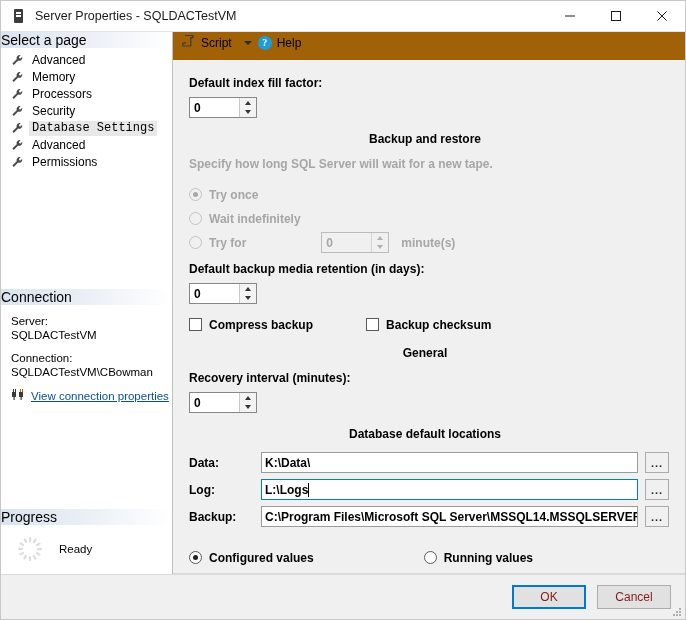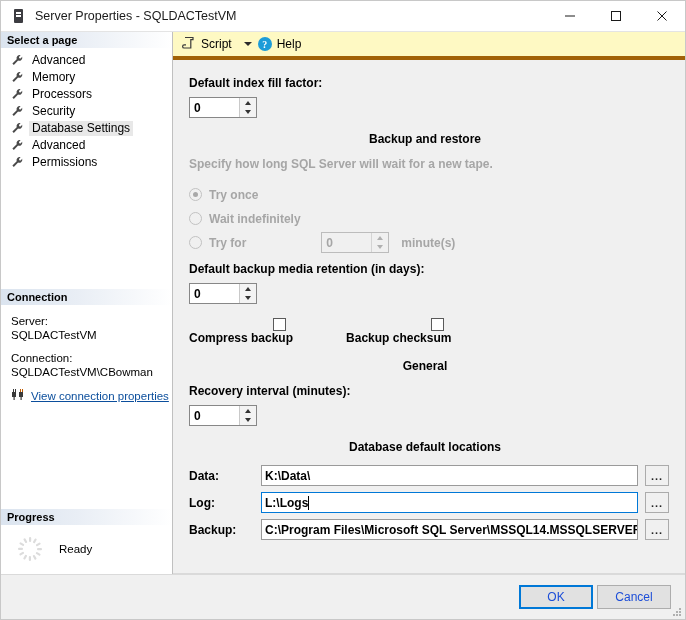--- a/index.html
+++ b/index.html
@@ -64,35 +64,34 @@
   
   .leftpanel {
     width: 172px; flex: 0 0 172px;
     background: #ffffff;
     border-right: 1px solid #c0c0c0;
     display: flex; flex-direction: column;
     font-size: 12px;
   }
   .panel-header {
     height: 17px; line-height: 17px;
-    font-weight: bold; font-size: 11px;
-    padding-left: 6px;
+    font-weight: normal; font-size: 14px;
     background: linear-gradient(to right, #dbe4ef 0%, #e9eef5 45%, #ffffff 100%);
     color: #000;
     border-bottom: 1px solid #ffffff;
   }
   .page-list { padding: 3px 0 0 0; }
   .page-item {
     height: 16px; display: flex; align-items: center;
     padding-left: 10px; margin-bottom: 1px;
   }
   .page-item .label {
     font-size: 12px; color: #000; padding: 0 3px; line-height: 15px;
   }
-  .page-item.selected .label { background: #e8e8e8; }
+  .page-item.selected .label { background: #e8e8e8; font-family: Liberation Mono, monospace; }
   .wrench {
     width: 14px; flex: 0 0 14px; height: 12px;
     margin-right: 4px; position: relative;
   }
   .wrench svg { display: block; }
 
   .conn-block { padding: 8px 0 0 10px; font-size: 11.5px; line-height: 14px; }
   .conn-block .grp { margin-bottom: 9px; }
   .conn-link-row { display: flex; align-items: center; margin-top: 2px; }
   .plug-icon { width: 16px; flex: 0 0 16px; margin-right: 4px; }
@@ -108,22 +107,22 @@
 
   
   .rightpanel {
     flex: 1 1 auto; background: #f0f0f0;
     display: flex; flex-direction: column; min-width: 0;
   }
   .toolbar {
     height: 28px; flex: 0 0 28px;
     display: flex; align-items: center;
     padding-left: 9px;
-    border-bottom: 4px solid #a16207;
-    background: #fef9c3;
+    border-bottom: 7px solid #a16207;
+    background: #a16207;
   }
   .tb-item { display: flex; align-items: center; margin-right: 4px; }
   .tb-label { font-size: 12px; margin-left: 5px; }
   .tb-caret {
     margin: 0 6px 0 8px;
     width: 0; height: 0;
     border-left: 4px solid transparent;
     border-right: 4px solid transparent;
     border-top: 4px solid #2b2b2b;
   }
@@ -202,21 +201,21 @@
   }
   .radio.disabled { border-color: #c2c2c2; background: #f0f0f0; }
   .radio .dot {
     width: 5px; height: 5px; border-radius: 50%; background: #222;
   }
   .radio.disabled .dot { background: #a8a8a8; }
   .radio-label { font-size: 12px; }
   .radio-label.dim { color: #a6a6a6; }
 
   
-  .cb-row { display: flex; align-items: flex-end; flex-direction: column; }
+  .cb-row { display: flex; align-items: flex-start; }
   .checkbox {
     width: 13px; height: 13px; border: 1px solid #5a5a5a;
     background: #fff; flex: 0 0 13px; margin-right: 7px;
   }
   .cb-label { font-size: 12px; }
 
   
   .loc-row { display: flex; align-items: center; margin-bottom: 6px; }
   .loc-label { width: 72px; flex: 0 0 72px; font-size: 12px; }
   .textbox {
@@ -255,23 +254,23 @@
   .footer {
     height: 45px; flex: 0 0 45px;
     background: #f0f0f0;
     border-top: 1px solid #dadada;
     display: flex; align-items: center; justify-content: flex-end;
     padding-right: 14px; position: relative;
   }
   .dlg-btn {
     width: 74px; height: 24px;
     border: 1px solid #adadad; background: #e1e1e1;
-    font-size: 12px; color: #1d4ed8;
+    font-size: 12px; color: #7f1d1d;
     display: flex; align-items: center; justify-content: center;
-    margin-left: 4px;
+    margin-left: 11px;
   }
   .dlg-btn.default { border: 2px solid #0078d7; background: #e1e1e1; }
   .grip {
     position: absolute; right: 3px; bottom: 2px;
     width: 12px; height: 12px;
   }
 </style>
 </head>
 <body>
 
@@ -555,20 +554,33 @@
           <span class="browse">...</span>
         </div>
         <div class="loc-row">
           <span class="loc-label">Backup:</span>
           <span class="textbox">
             <span>C:\Program Files\Microsoft SQL Server\MSSQL14.MSSQLSERVER\MSSQL\</span>
           </span>
           <span class="browse">...</span>
         </div>
 
+        <div class="bottom-radios">
+          <div class="radio-row">
+            <span class="radio">
+                <span class="dot"></span>
+              </span>
+            <span class="radio-label">Configured values</span>
+          </div>
+          <div class="br-spacer"></div>
+          <div class="radio-row">
+            <span class="radio"></span>
+            <span class="radio-label">Running values</span>
+          </div>
+        </div>
 
         <div class="content-sep"></div>
       </div>
     </div>
   </div>
 
   <div class="footer">
     <div class="dlg-btn default">OK</div>
     <div class="dlg-btn">Cancel</div>
     <span class="grip">

